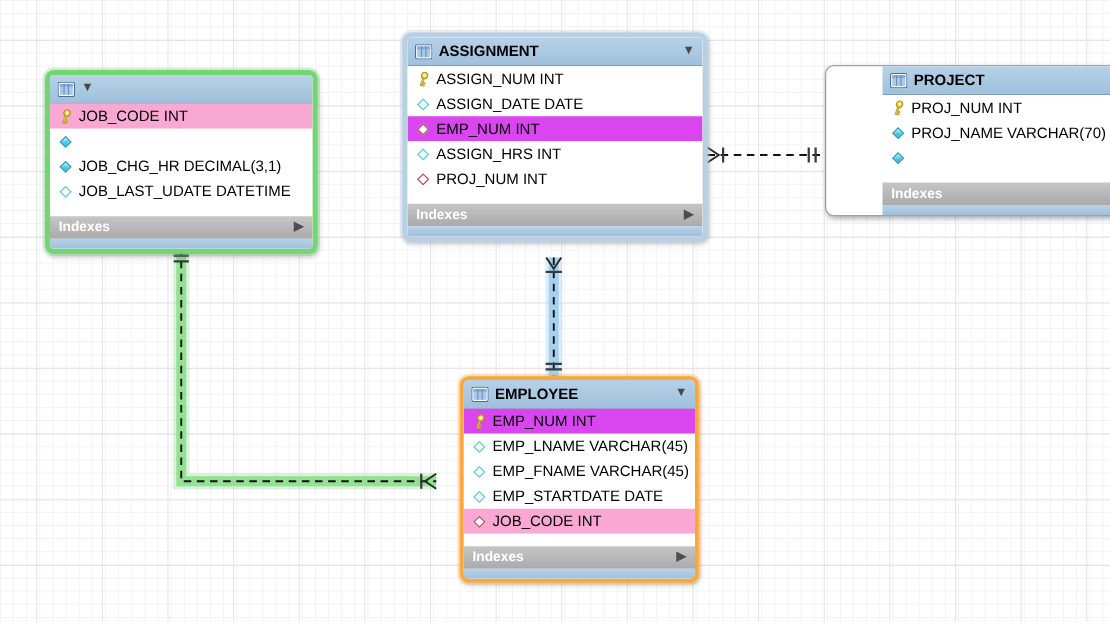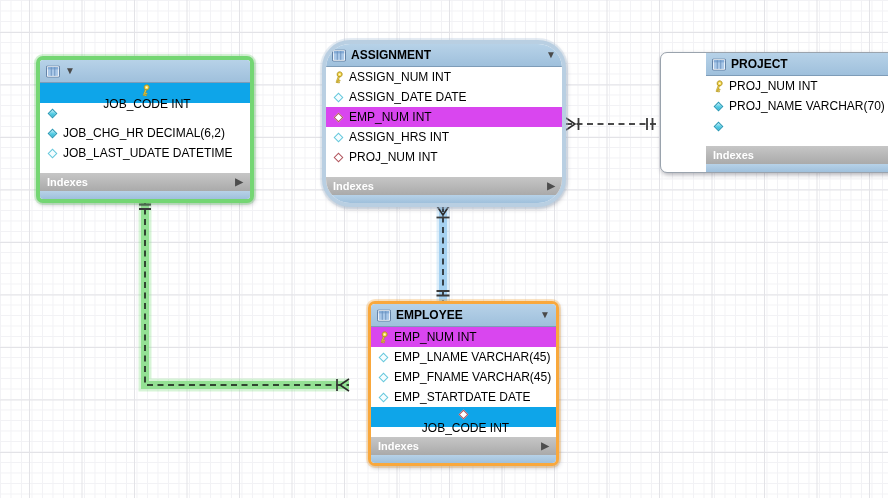--- a/index.html
+++ b/index.html
@@ -27,21 +27,21 @@
   .sel-none  {border:1px solid #9aa3ad;}
   .thead{
     height:22px;display:flex;align-items:center;gap:5px;padding:0 6px;
     background:linear-gradient(#b7d2e8,#9fc0dc);
     border-bottom:1px solid #7e9cb8;font-weight:bold;
   }
   .ttitle{flex:1;white-space:nowrap;overflow:hidden;}
   .tarrow{color:#4a4a4a;font-size:10px;line-height:1;}
   .trow{height:20px;display:flex;align-items:center;padding:0 5px;background:#fff;}
   .hl-blue{background:#d946ef;}
-  .hl-green{background:#0ea5e9;flex-direction:column;}
+  .hl-green{background:#f9a8d4;}
   .ico{width:14px;height:14px;display:flex;align-items:center;justify-content:center;flex:0 0 14px;}
   .clabel{margin-left:4px;white-space:nowrap;}
   .dia{width:7px;height:7px;transform:rotate(45deg);display:block;box-sizing:border-box;}
   .dia.solid {background:linear-gradient(135deg,#c6f2fb 0%,#54cce4 55%,#2fb4d4 100%);border:1px solid #2898b4;}
   .dia.hollow{background:#f4fdff;border:1px solid #66c8dc;}
   .dia.fk    {background:#ffffff;border:1px solid #b2565e;}
   .tgap{height:10px;background:#fff;}
   .tfoot{
     height:18px;display:flex;align-items:center;justify-content:space-between;
     padding:0 7px;background:linear-gradient(#c6c6c6,#aaaaaa);
@@ -124,37 +124,37 @@
     </div>
     <div class="trow">
       <span class="ico">
           <i class="dia solid"></i>
         </span>
     </div>
     <div class="trow">
       <span class="ico">
           <i class="dia solid"></i>
         </span>
-      <span class="clabel">JOB_CHG_HR DECIMAL(6,2)</span>
+      <span class="clabel">JOB_CHG_HR DECIMAL(3,1)</span>
     </div>
     <div class="trow">
       <span class="ico">
           <i class="dia hollow"></i>
         </span>
       <span class="clabel">JOB_LAST_UDATE DATETIME</span>
     </div>
     <div class="tgap"></div>
     <div class="tfoot">
       <span>Indexes</span>
       <span class="farrow">▶</span>
     </div>
     <div class="tstrip"></div>
   </div>
 
-  <div class="table sel-blue" style="left:322px;top:40px;width:236px;border-radius:28px;">
+  <div class="table sel-blue" style="left:322px;top:26px;width:236px;">
     <div class="thead">
       <span class="ico">
           <svg width="15" height="13" viewBox="0 0 16 14">
             <use href="#sym-table"></use>
           </svg>
         </span>
       <span class="ttitle">ASSIGNMENT</span>
       <span class="tarrow">▼</span>
     </div>
     <div class="trow">

